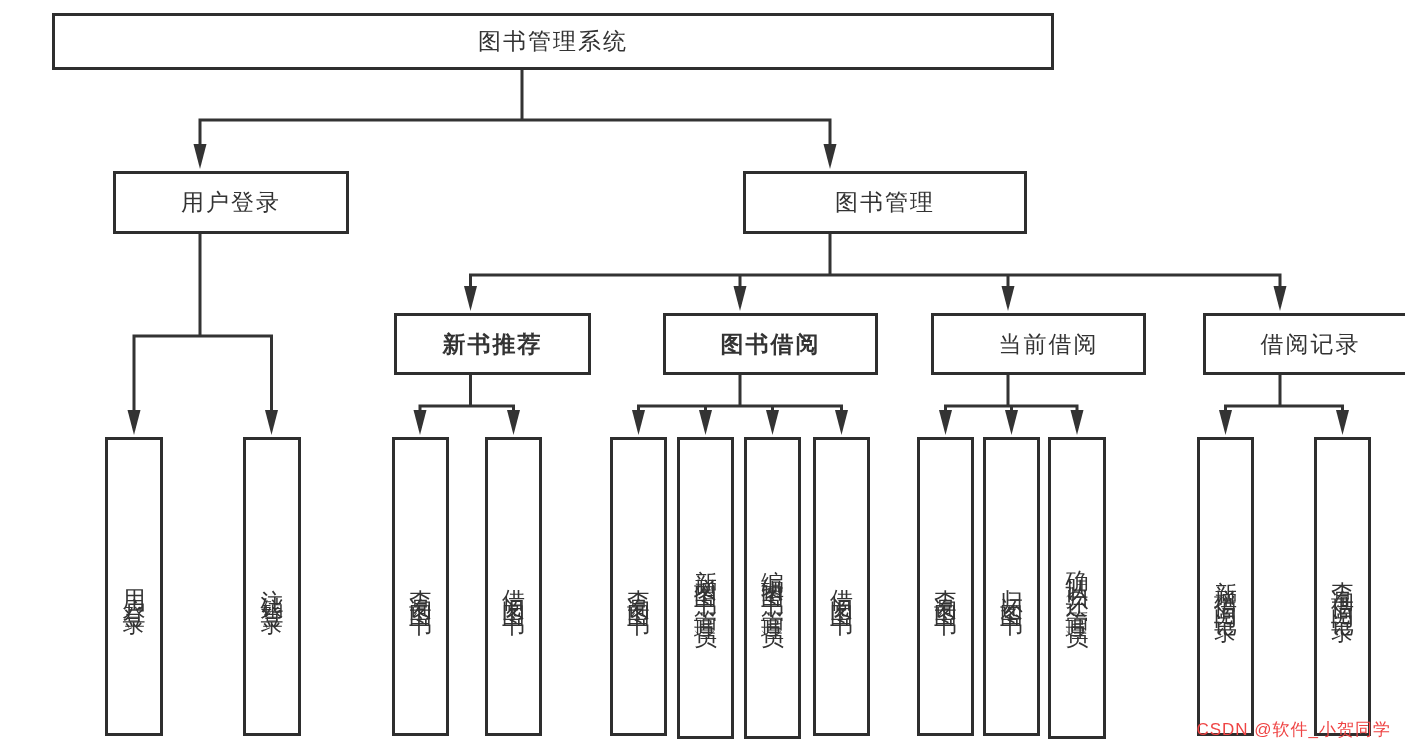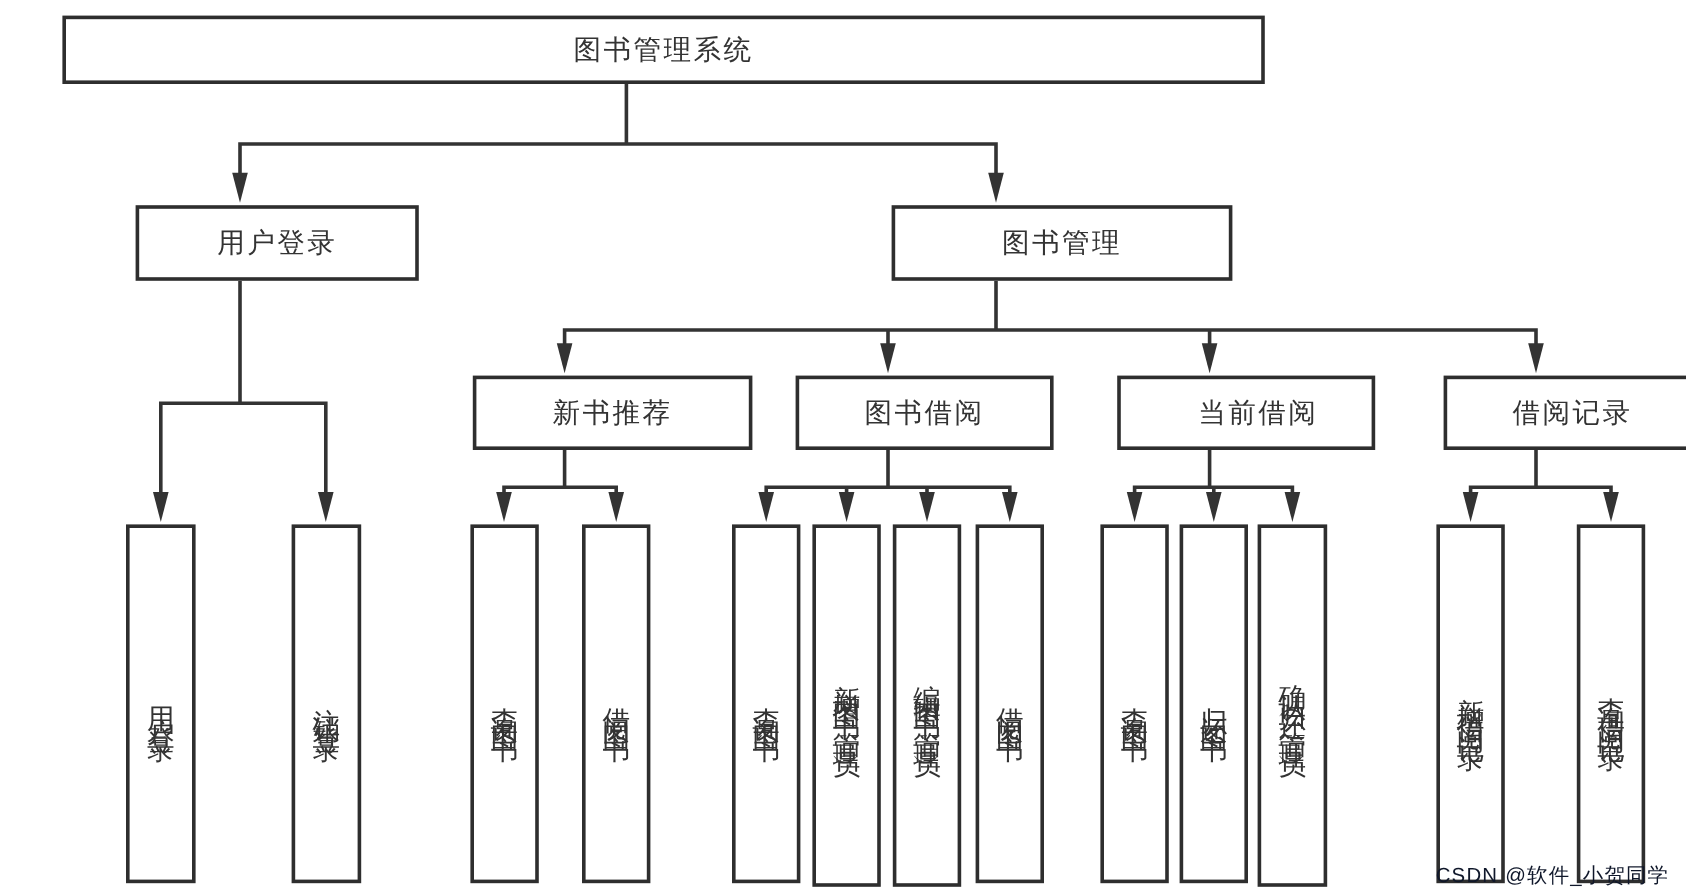--- a/index.html
+++ b/index.html
@@ -55,21 +55,21 @@
     text-orientation: mixed;
     letter-spacing: 8px;
     line-height: 1;
   }
   .watermark {
     position: absolute;
     right: 14px;
     bottom: 6px;
     font-size: 17px;
     letter-spacing: 1px;
-    color: #0f172a;
+    color: #ef4444;
     white-space: nowrap;
   }
 </style>
 </head>
 <body>
 
 <div class="canvas">
 
   <svg class="connectors" viewBox="0 0 1405 747" xmlns="http://www.w3.org/2000/svg">
 
@@ -111,24 +111,24 @@
     <span>图书管理系统</span>
   </div>
 
   <div class="box h" style="left:82px; top:171px; width:236px; height:63px;">
     <span>用户登录</span>
   </div>
   <div class="box h" style="left:712px; top:171px; width:284px; height:63px;">
     <span>图书管理</span>
   </div>
 
-  <div class="box h" style="left:363px; top:313px; width:233px; height:62px;">
+  <div class="box h" style="left:363px; top:313px; width:197px; height:62px;font-weight:bold;">
     <span>新书推荐</span>
   </div>
-  <div class="box h" style="left:632px; top:313px; width:215px; height:62px;">
+  <div class="box h" style="left:632px; top:313px; width:215px; height:62px;font-weight:bold;">
     <span>图书借阅</span>
   </div>
   <div class="box h" style="left:900px; top:313px; width:215px; height:62px;padding-left:20px;">
     <span>当前借阅</span>
   </div>
   <div class="box h" style="left:1172px; top:313px; width:215px; height:62px;">
     <span>借阅记录</span>
   </div>
 
   <div class="box v" style="left:105px; top:437px; width:58px; height:299px;">

